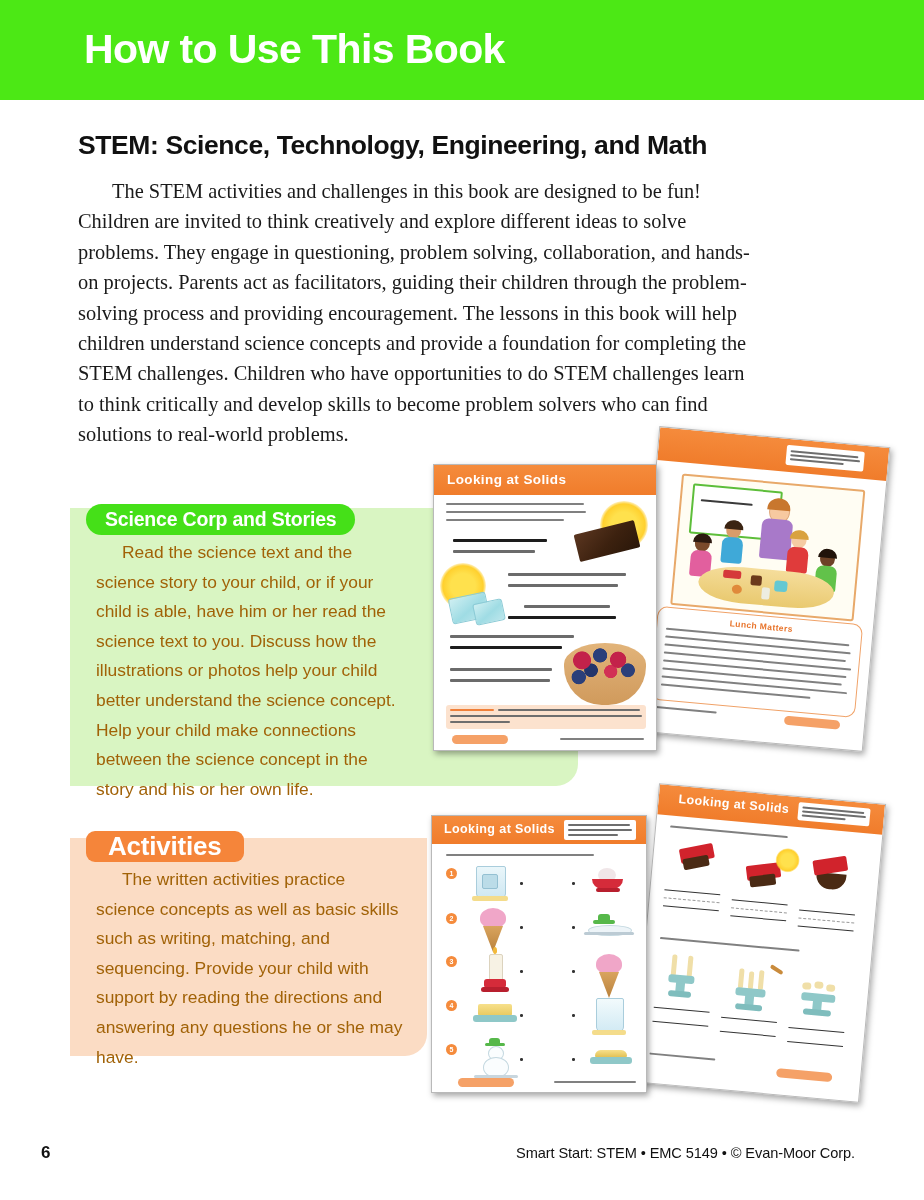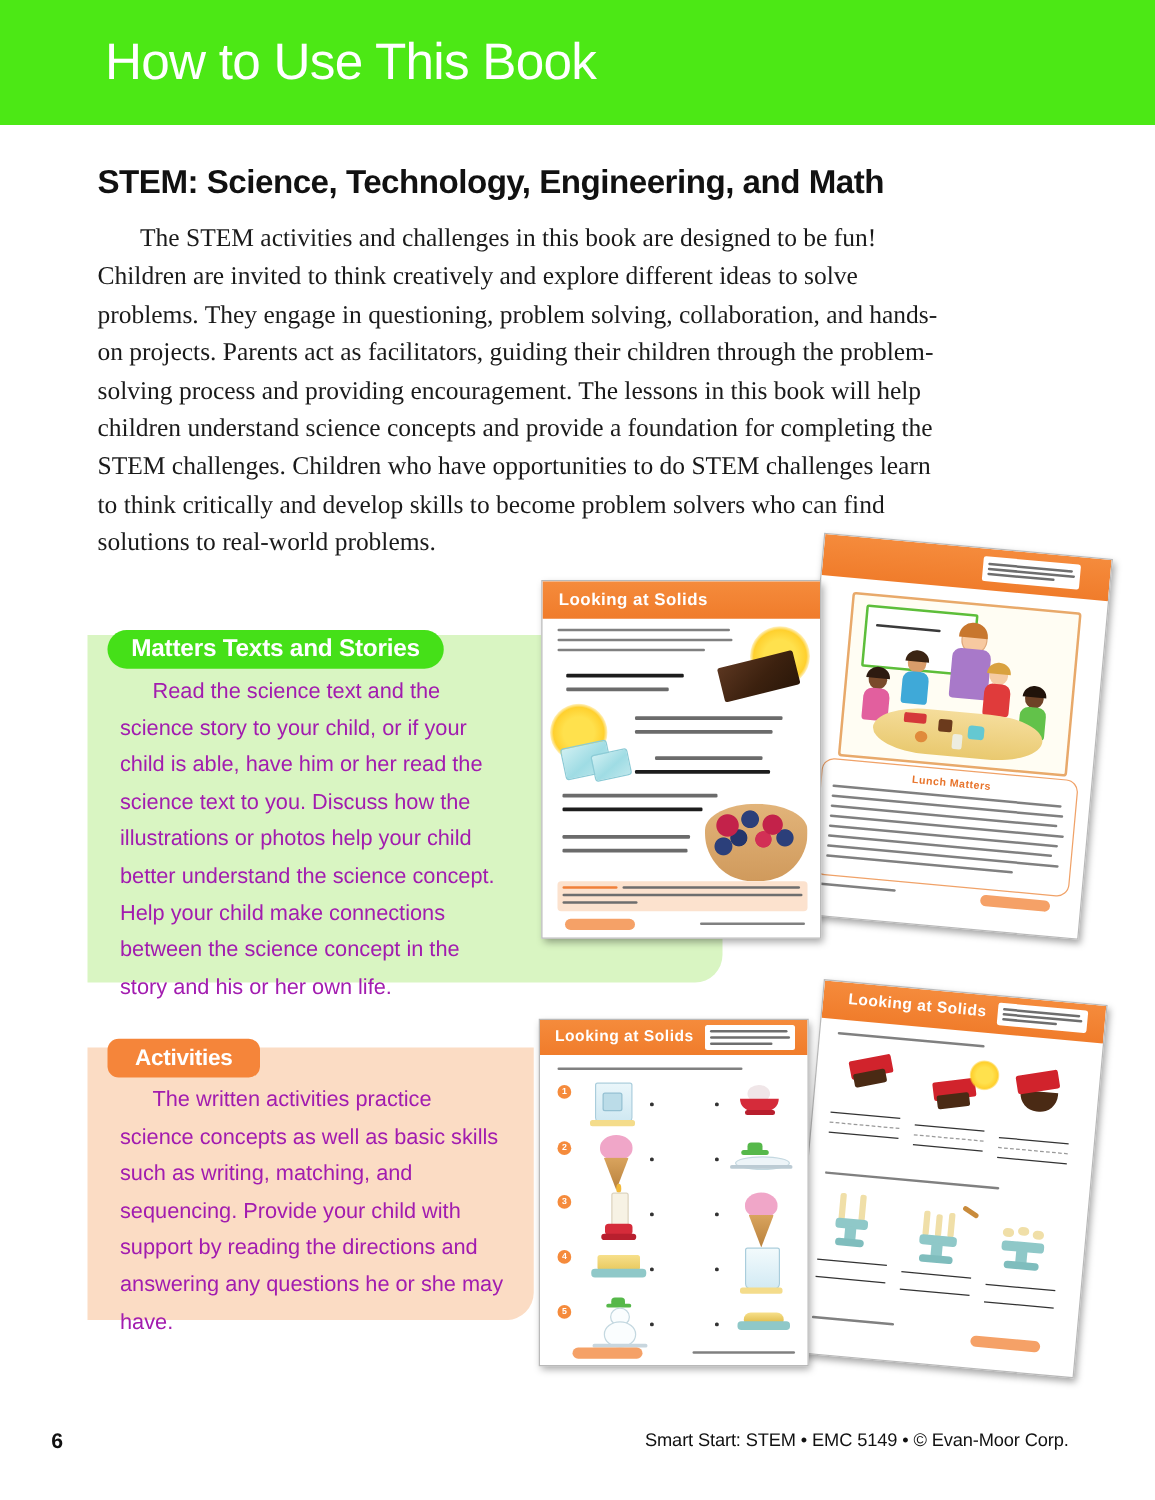--- a/index.html
+++ b/index.html
@@ -20,21 +20,21 @@
   .banner {
     position: absolute;
     left: 0; top: 0;
     width: 924px; height: 100px;
     background: #4CE815;
   }
   .banner-title {
     position: absolute;
     left: 84px; top: 26px;
     font-size: 41px;
-    font-weight: normal;
+    font-weight: bold;
     color: #ffffff;
     letter-spacing: -0.6px;
     font-family: "Liberation Sans", sans-serif;
     text-align: center;
   }
 
   
   .section-heading {
     position: absolute;
     left: 78px; top: 130px;
@@ -92,30 +92,30 @@
     border-radius: 16px;
     font-size: 19.5px;
     letter-spacing: -0.2px;
   }
   .pill-orange {
     left: 86px; top: 831px;
     height: 31px; line-height: 31px;
     padding: 0 22px;
     background: #F5853A;
     border-radius: 9px;
-    font-size: 18px;
+    font-size: 26px;
     letter-spacing: -0.2px;
   }
 
   .callout-text {
     position: absolute;
     font-family: "Liberation Sans", sans-serif;
     font-size: 17.4px;
     line-height: 29.6px;
-    color: #a21caf;
+    color: #a16207;
     text-indent: 26px;
   }
   .callout-text-green {
     left: 96px; top: 538px;
     width: 300px;
   }
   .callout-text-orange {
     left: 96px; top: 865px;
     width: 312px;
   }
@@ -329,21 +329,21 @@
 
 <div class="banner">
   <div class="banner-title">How to Use This Book</div>
 </div>
 
 <div class="section-heading">STEM: Science, Technology, Engineering, and Math</div>
 
 <div class="intro-para">The STEM activities and challenges in this book are designed to be fun! Children are invited to think creatively and explore different ideas to solve problems. They engage in questioning, problem solving, collaboration, and hands-on projects. Parents act as facilitators, guiding their children through the problem-solving process and providing encouragement. The lessons in this book will help children understand science concepts and provide a foundation for completing the STEM challenges. Children who have opportunities to do STEM challenges learn to think critically and develop skills to become problem solvers who can find solutions to real-world problems.</div>
 
 <div class="callout callout-green"></div>
-<div class="pill pill-green">Matters Texts and Stories</div>
+<div class="pill pill-green">Science Corp and Stories</div>
 <div class="callout-text callout-text-green">Read the science text and the science story to your child, or if your child is able, have him or her read the science text to you. Discuss how the illustrations or photos help your child better understand the science concept. Help your child make connections between the science concept in the story and his or her own life.</div>
 
 <div class="callout callout-orange"></div>
 <div class="pill pill-orange">Activities</div>
 <div class="callout-text callout-text-orange">The written activities practice science concepts as well as basic skills such as writing, matching, and sequencing. Provide your child with support by reading the directions and answering any questions he or she may have.</div>
 
 <div class="sheet" id="sheet2">
   <div class="sheet-hdr"></div>
   <div class="sheet-instr-box" style="left:128px; top:6px; width:78px; height:20px;">
     <div class="microline" style="position:absolute;left:4px;top:5px;width:68px;height:1.6px;"></div>

